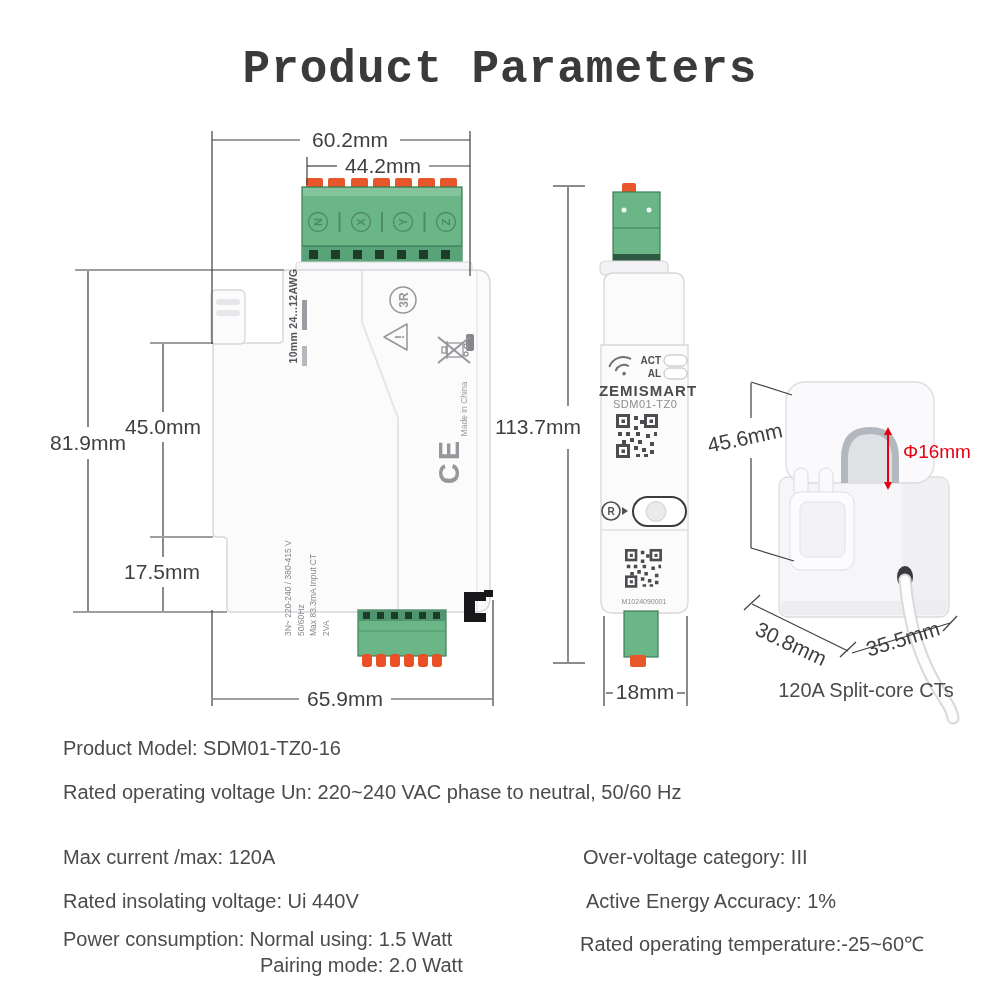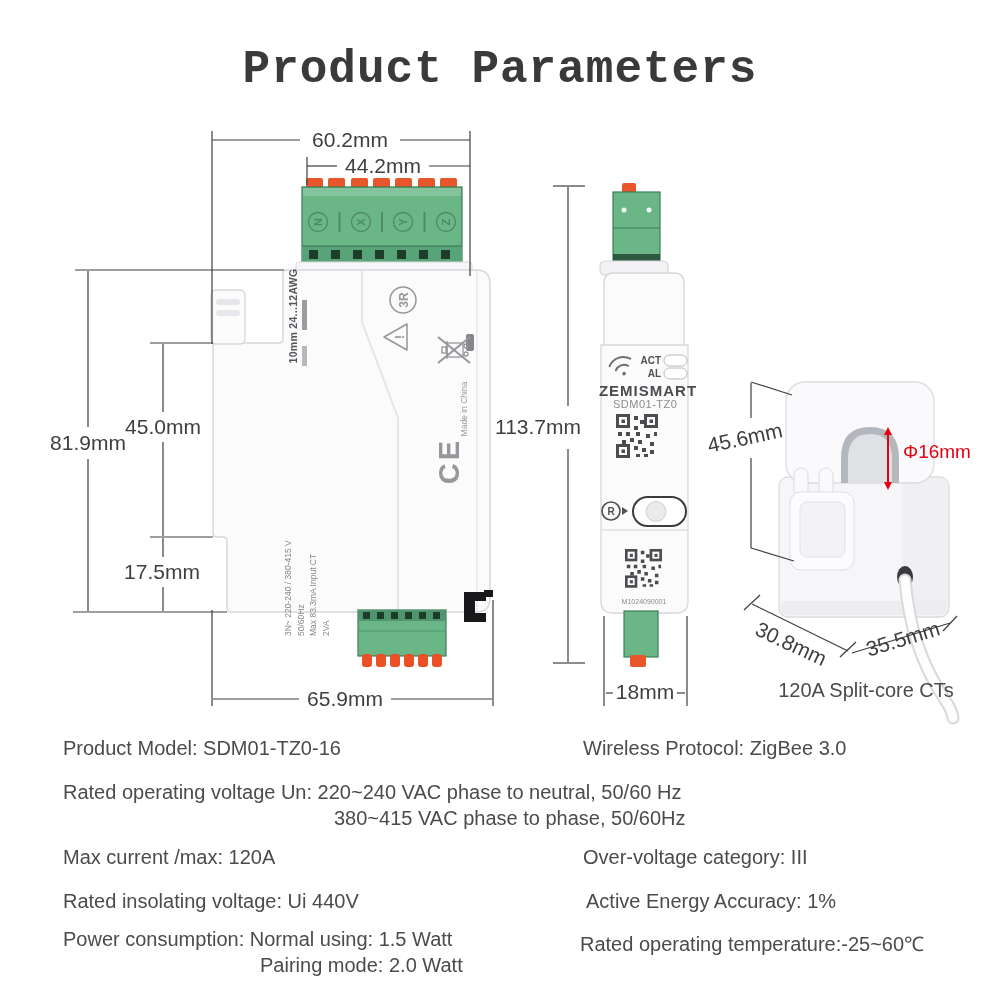--- a/index.html
+++ b/index.html
@@ -292,23 +292,21 @@
   <div class="devtext" style="left:464px;top:409px;transform:translate(-50%,-50%) rotate(-90deg);font-size:8.5px;color:#9b9ba0">Made in China</div>
   <div class="devtext" style="left:449px;top:461px;transform:translate(-50%,-50%) rotate(-90deg);font-size:29px;font-weight:700;color:#96969b;letter-spacing:3px">CE</div>
 
   <div class="devtext" style="left:661px;top:360px;transform:translate(-100%,-50%);font-size:10px;font-weight:700;color:#4f4f54">ACT</div>
   <div class="devtext" style="left:661px;top:373px;transform:translate(-100%,-50%);font-size:10px;font-weight:700;color:#4f4f54">AL</div>
   <div class="devtext" style="left:648px;top:390px;transform:translate(-50%,-50%);font-size:15px;font-weight:700;color:#4b4b50;letter-spacing:1px">ZEMISMART</div>
   <div class="devtext" style="left:613px;top:404px;transform:translateY(-50%);font-size:11px;color:#8b8b90;letter-spacing:.5px">SDM01-TZ0</div>
   <div class="devtext" style="left:644px;top:601px;transform:translate(-50%,-50%);font-size:7px;color:#8b8b90">M1024090001</div>
 
   <div class="spec" style="left:63px;top:737px">Product Model: SDM01-TZ0-16</div>
-  <div class="spec" style="left:583px;top:737px">Wireless Protocol: ZigBee 3.0</div>
   <div class="spec" style="left:63px;top:781px">Rated operating voltage Un: 220~240 VAC phase to neutral, 50/60 Hz</div>
-  <div class="spec" style="left:334px;top:807px">380~415 VAC phase to phase, 50/60Hz</div>
   <div class="spec" style="left:63px;top:846px">Max current /max: 120A</div>
   <div class="spec" style="left:583px;top:846px">Over-voltage category: III</div>
   <div class="spec" style="left:63px;top:890px">Rated insolating voltage: Ui 440V</div>
   <div class="spec" style="left:586px;top:890px">Active Energy Accuracy: 1%</div>
   <div class="spec" style="left:63px;top:928px">Power consumption: Normal using: 1.5 Watt</div>
   <div class="spec" style="left:260px;top:954px">Pairing mode: 2.0 Watt</div>
   <div class="spec" style="left:580px;top:930px">Rated operating temperature:-25~60℃</div>
 
 </div>
 

